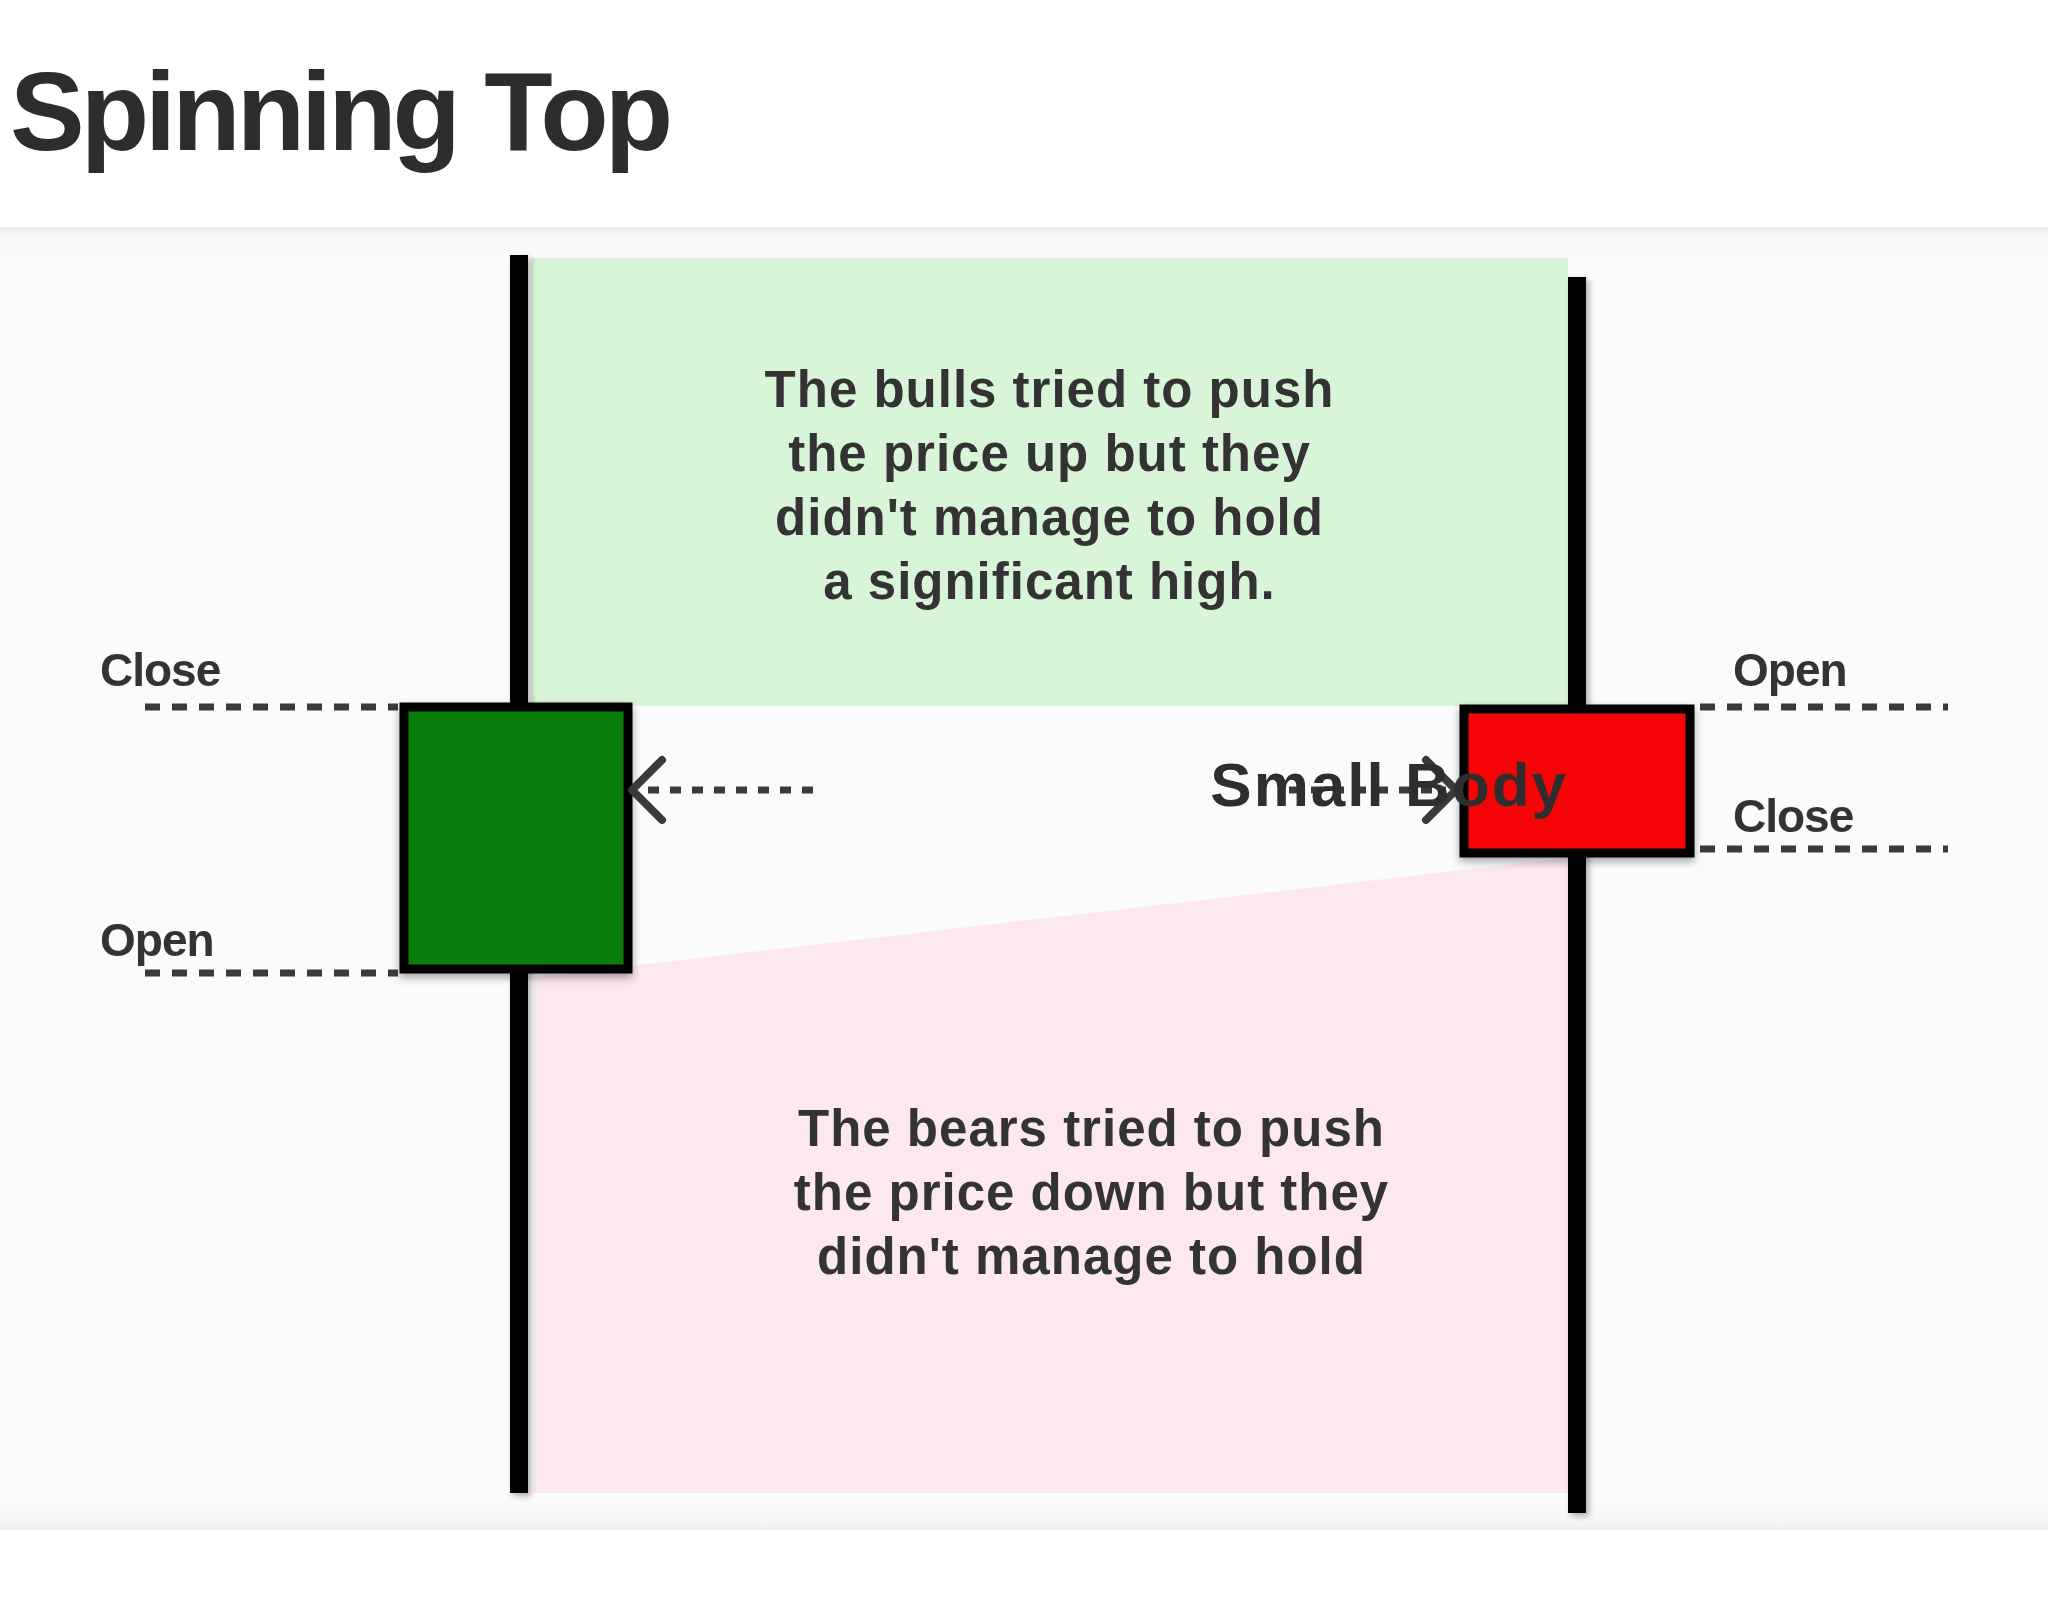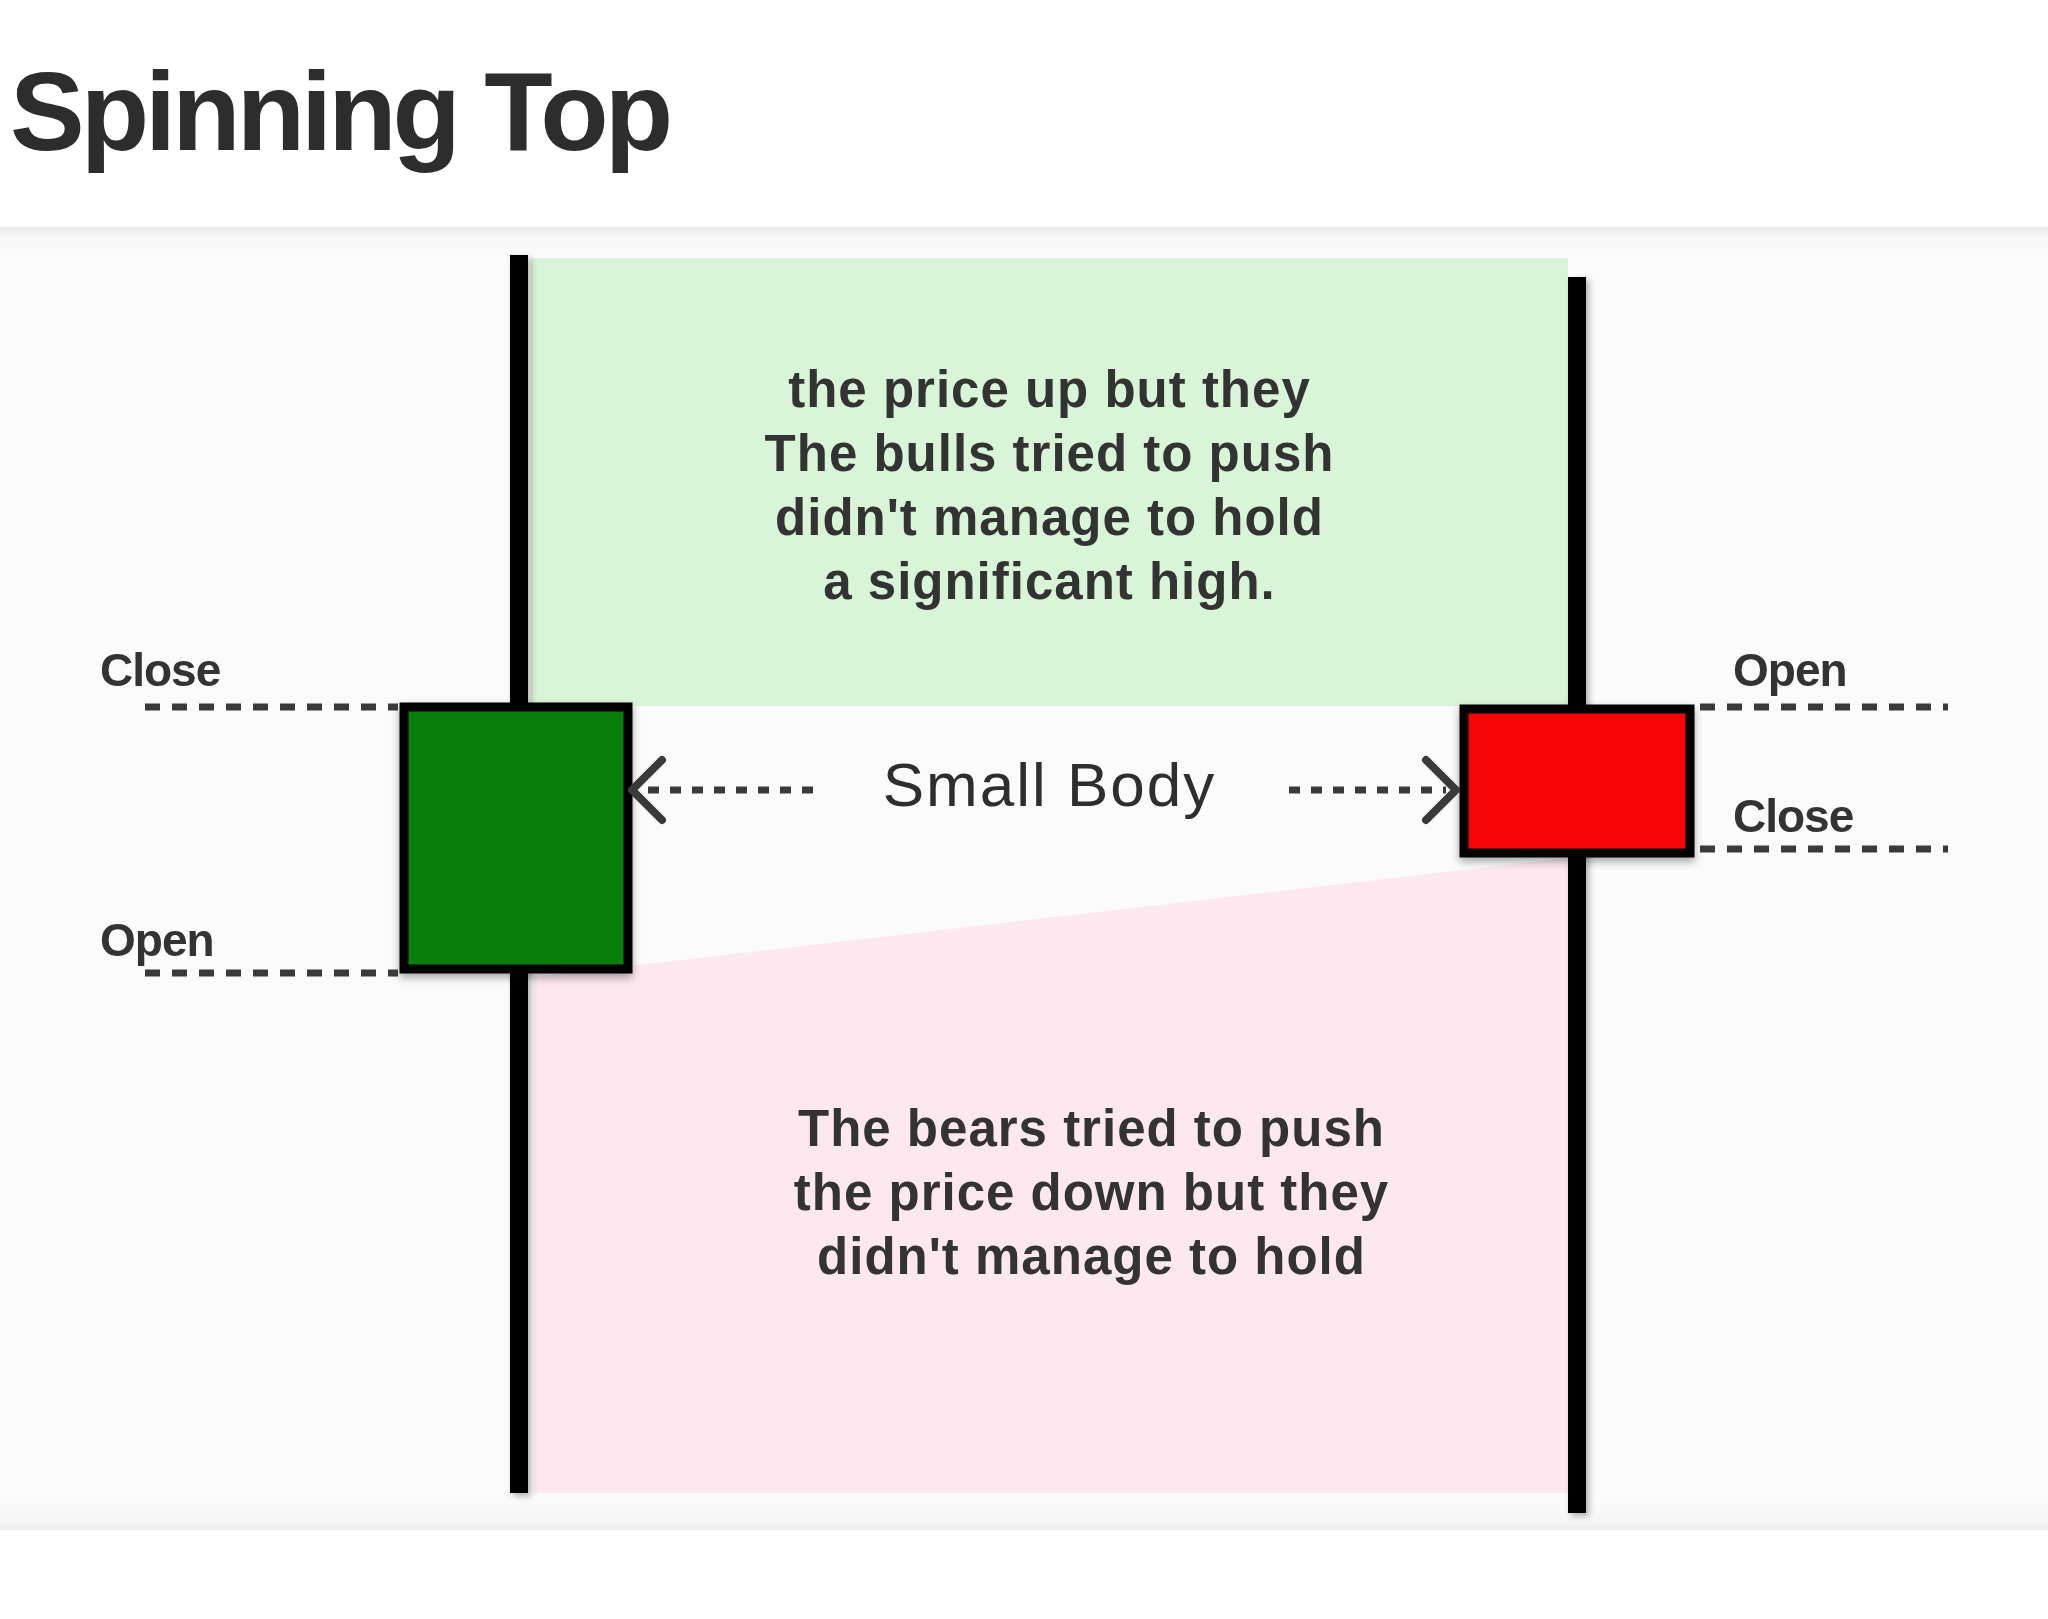--- a/index.html
+++ b/index.html
@@ -45,22 +45,22 @@
     color:var(--text_dark);white-space:nowrap;
   }
   .lbl-left{left:100px;}
   .lbl-right{left:1733px;}
   .lbl-close-left{top:420px;}
   .lbl-open-left{top:690px;}
   .lbl-open-right{top:420px;}
   .lbl-close-right{top:566px;}
 
   .body-label{
-    position:absolute;left:531px;top:527px;width:1037px;text-align:center;
-    font-size:62px;font-weight:normal;letter-spacing:2px;line-height:1;
+    position:absolute;left:531px;top:527px;width:1037px;text-align:right;
+    font-size:62px;font-weight:bold;letter-spacing:2px;line-height:1;
     color:#2e2e2e;white-space:nowrap;
   }
 </style>
 </head>
 <body>
 
 <div class="stage">
 
   <h1 class="page-title">Spinning Top</h1>
 
@@ -88,22 +88,22 @@
       <line x1="1700" y1="622" x2="1948" y2="622" stroke="var(--dash_color)" stroke-width="7" stroke-dasharray="15 12"></line>
 
       <line x1="648" y1="563" x2="821" y2="563" stroke="var(--dash_color)" stroke-width="7" stroke-dasharray="11 11"></line>
       <path d="M 662 533 L 632 563 L 662 593" fill="none" stroke="var(--dash_color)" stroke-width="8" stroke-linecap="round" stroke-linejoin="round"></path>
 
       <line x1="1289" y1="563" x2="1446" y2="563" stroke="var(--dash_color)" stroke-width="7" stroke-dasharray="11 11"></line>
       <path d="M 1426 533 L 1456 563 L 1426 593" fill="none" stroke="var(--dash_color)" stroke-width="8" stroke-linecap="round" stroke-linejoin="round"></path>
     </svg>
 
     <div class="note note-bull">
+      <div>The bulls tried to push</div>
       <div>the price up but they</div>
-      <div>The bulls tried to push</div>
       <div>didn't manage to hold</div>
       <div>a significant high.</div>
     </div>
 
     <div class="note note-bear">
       <div>The bears tried to push</div>
       <div>the price down but they</div>
       <div>didn't manage to hold</div>
     </div>
 

